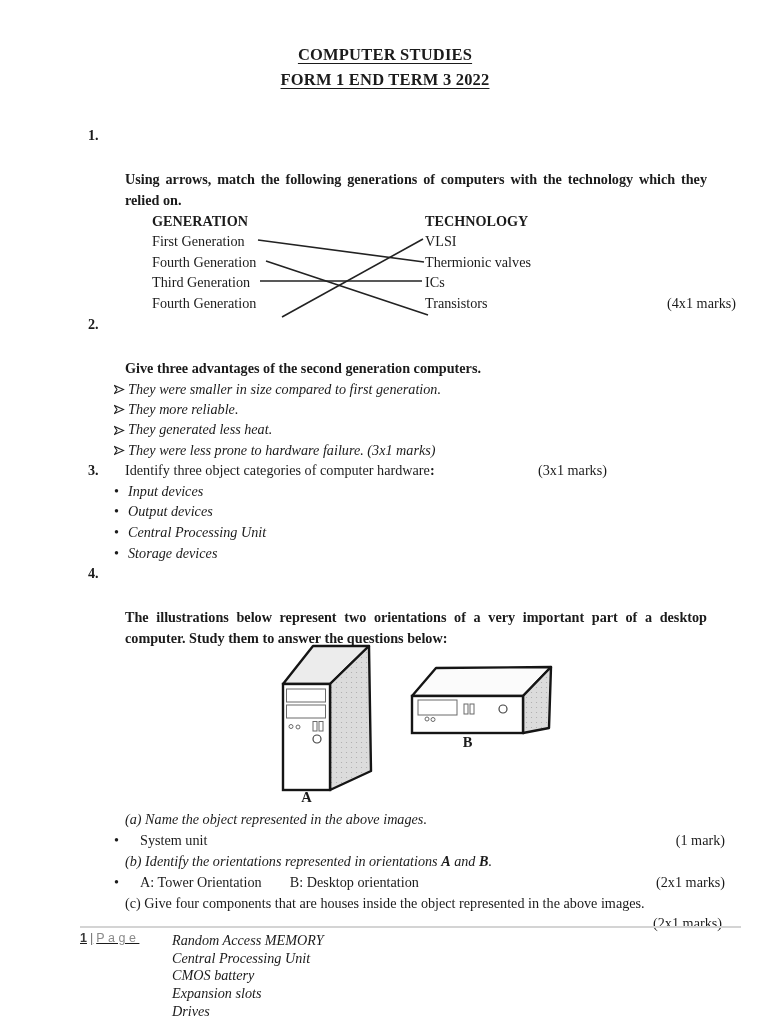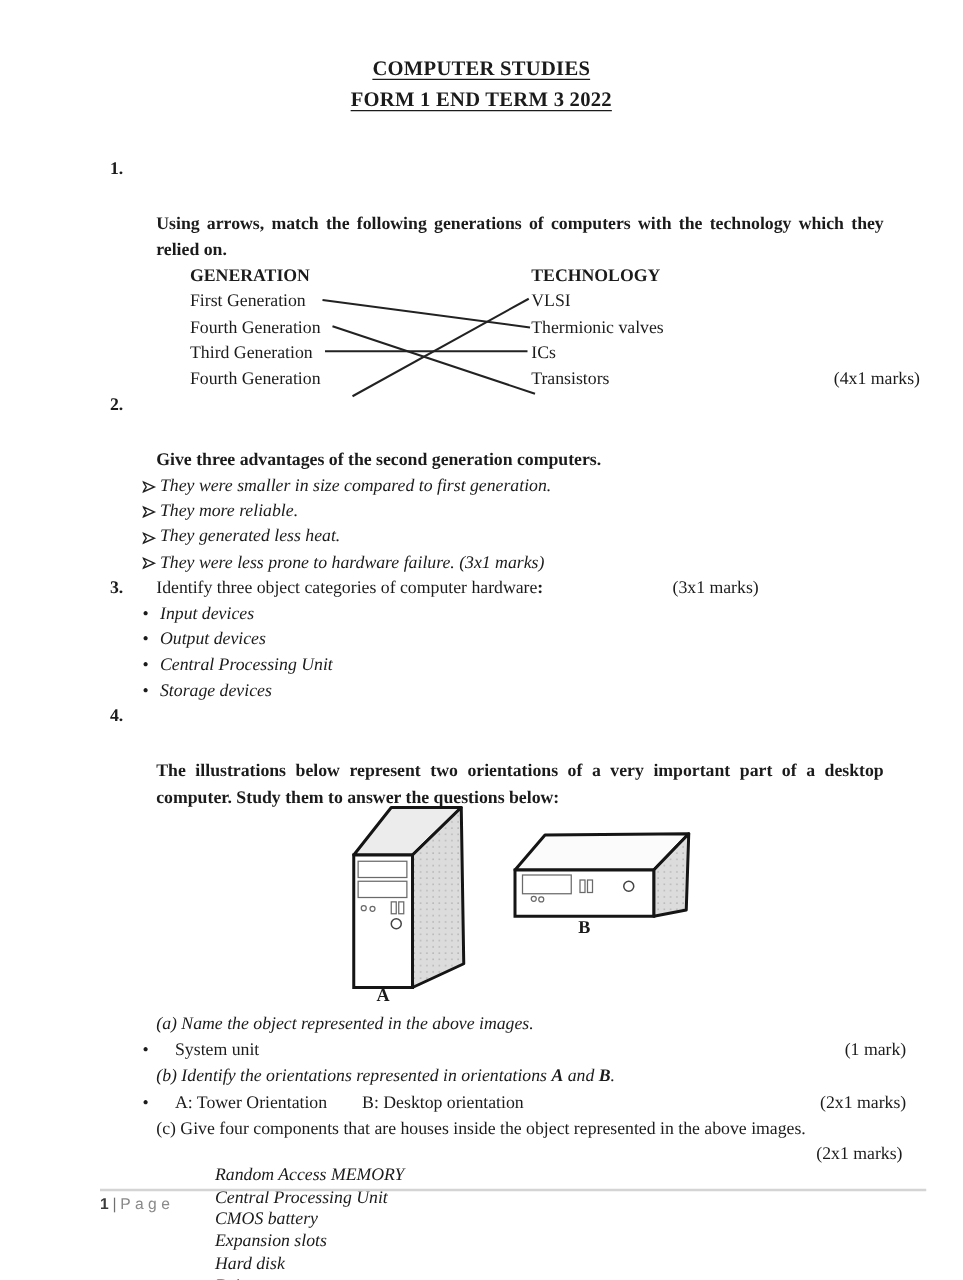--- a/index.html
+++ b/index.html
@@ -52,23 +52,23 @@
   .boldital{font-weight:bold;}
   .ansrow{display:flex;margin-left:114px;margin-right:45px;line-height:21px;}
   .ansrow .bullet-cell{flex:none;width:26px;}
   .gapAB{display:inline-block;width:28px;}
   .spacer{flex:1;}
   .marks-row{text-align:right;margin-right:48px;line-height:18px;}
   .comp-list{margin-left:172px;font-style:italic;}
   .comp{line-height:17.8px;}
   
   .footer{
-    position:absolute;left:80px;right:29px;top:951px;
+    position:absolute;left:80px;right:29px;top:926px;
     border-top:2px solid #d4d4d4;padding-top:3px;
-    font-family:"Liberation Sans","DejaVu Sans",sans-serif;font-size:12.5px;
+    font-family:"Liberation Sans","DejaVu Sans",sans-serif;font-size:12.5px;text-decoration:underline;
   }
   .pg-num{font-weight:bold;color:#3a3a3a;}
   .pg-sep{color:#6f6f6f;margin:0 3px;}
   .pg-label{color:#8a8a8a;letter-spacing:3.5px;}
 </style>
 </head>
 <body>
 
 <div class="page">
 
@@ -257,21 +257,20 @@
       <span>Give four components that are houses inside the object represented in the above images.</span>
     </div>
     <div class="marks-row">
       <span>(2x1 marks)</span>
     </div>
     <div class="comp-list">
       <div class="comp">Random Access MEMORY</div>
       <div class="comp">Central Processing Unit</div>
       <div class="comp">CMOS battery</div>
       <div class="comp">Expansion slots</div>
-      <div class="comp">Hard disk</div>
       <div class="comp">Drives</div>
       <div class="comp">Power supply unit</div>
     </div>
   </section>
 
   <footer class="footer">
     <span class="pg-num">1</span><span class="pg-sep">|</span><span class="pg-label">Page</span>
   </footer>
 
 </div>

